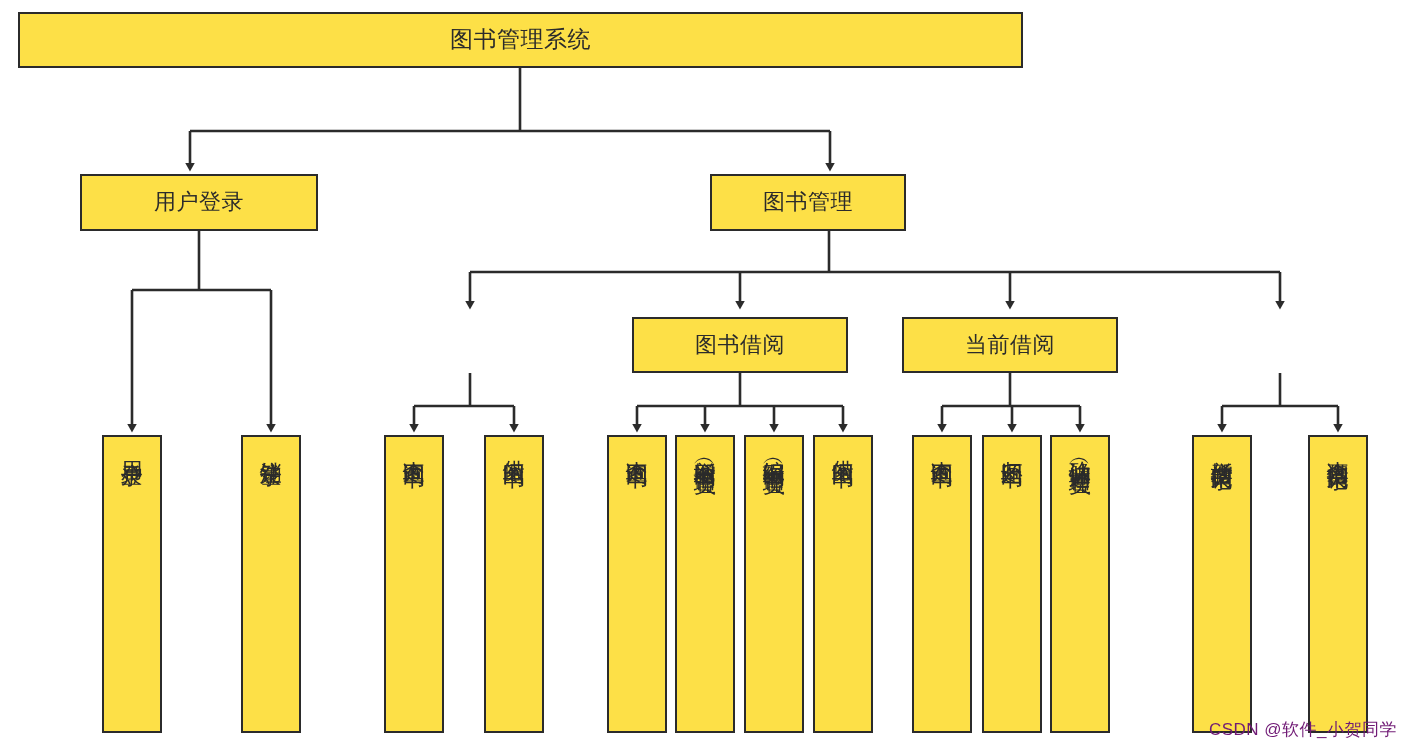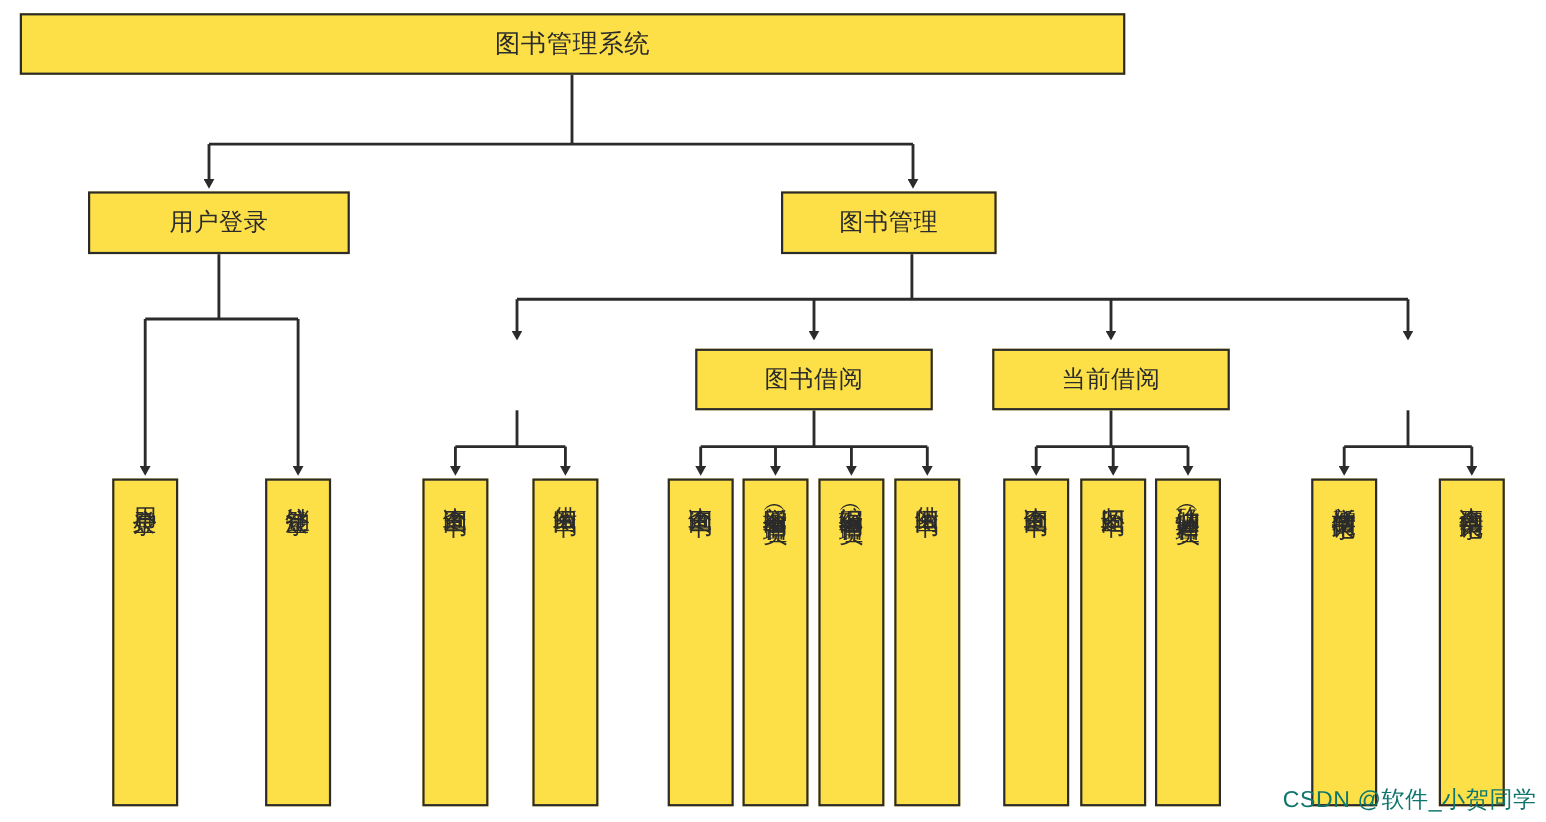--- a/index.html
+++ b/index.html
@@ -61,22 +61,22 @@
     text-orientation: upright;
     font-size: 22px;
     line-height: 1.06;
     letter-spacing: 2px;
     white-space: nowrap;
   }
   .watermark {
     position: absolute;
     right: 8px;
     bottom: 6px;
-    font-size: 21px;
-    color: #0f766e;
+    font-size: 17px;
+    color: #701a75;
     white-space: nowrap;
     z-index: 5;
     letter-spacing: 0.5px;
   }
 </style>
 </head>
 <body>
 
 <div id="diagram-root">
 

